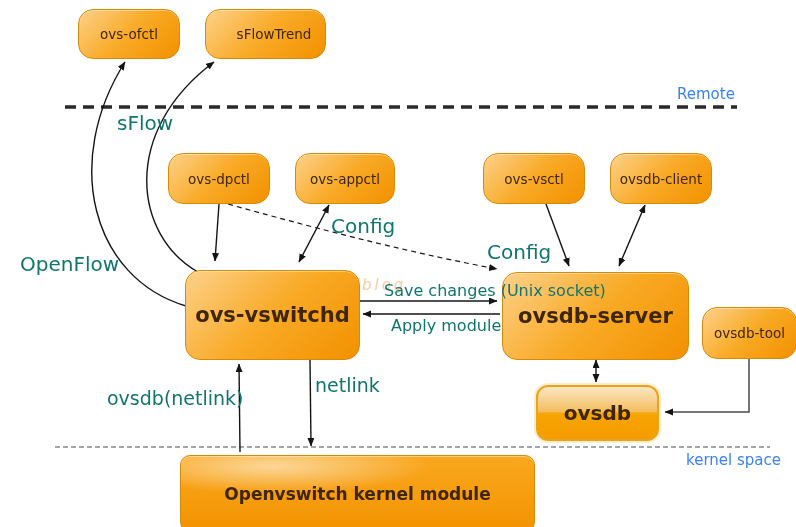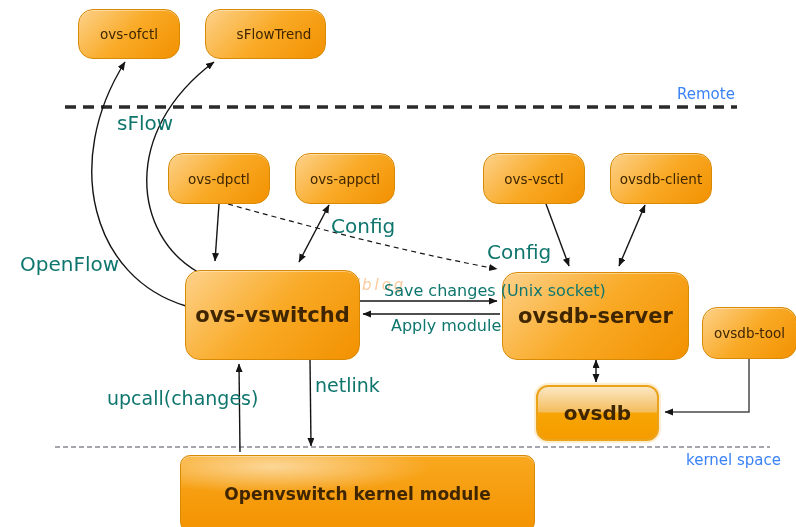--- a/index.html
+++ b/index.html
@@ -92,17 +92,17 @@
 
   <div class="node kernel" style="left:180px;top:455px;width:353px;height:75px;">Openvswitch kernel module</div>
 
   <div class="lbl muted" style="left:677px;top:86px;">Remote</div>
   <div class="lbl big" style="left:117px;top:112px;">sFlow</div>
   <div class="lbl big" style="left:20px;top:253px;">OpenFlow</div>
   <div class="lbl big" style="left:331px;top:215px;">Config</div>
   <div class="lbl big" style="left:487px;top:211px;margin-top:30px;">Config</div>
   <div class="lbl small" style="left:384px;top:282px;">Save changes (Unix socket)</div>
   <div class="lbl small" style="left:391px;top:317px;">Apply module</div>
-  <div class="lbl mid" style="left:107px;top:388px;">upcall(changes)</div>
+  <div class="lbl mid" style="left:107px;top:388px;">ovsdb(netlink)</div>
   <div class="lbl mid" style="left:315px;top:375px;">netlink</div>
   <div class="lbl muted" style="left:686px;top:452px;">kernel space</div>
 
 </div>
 
 </body></html>

